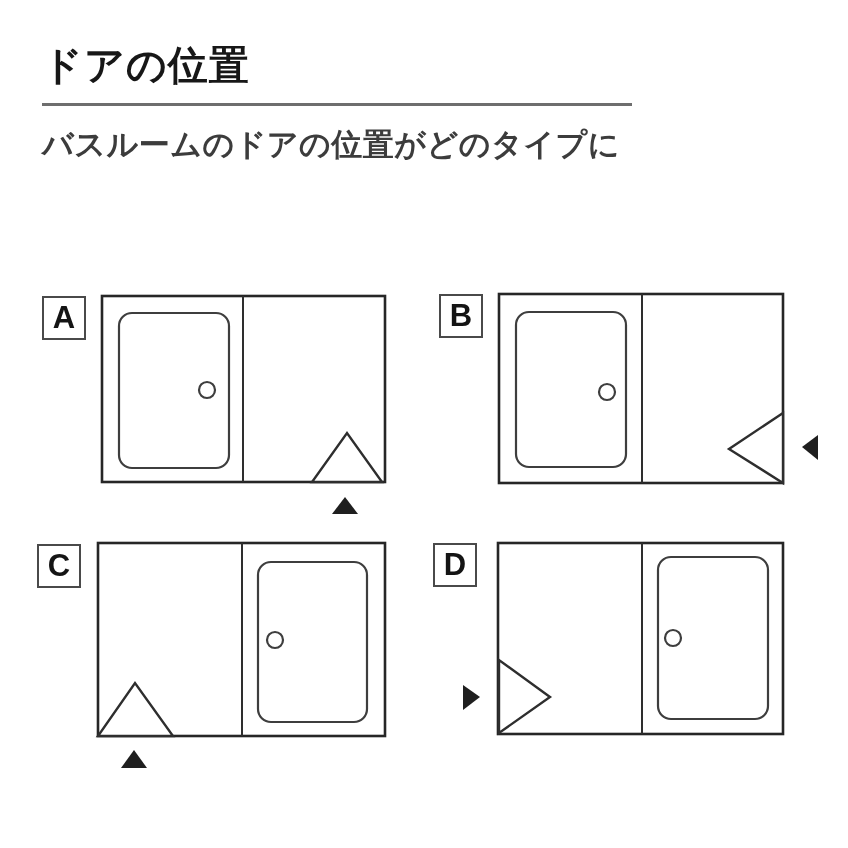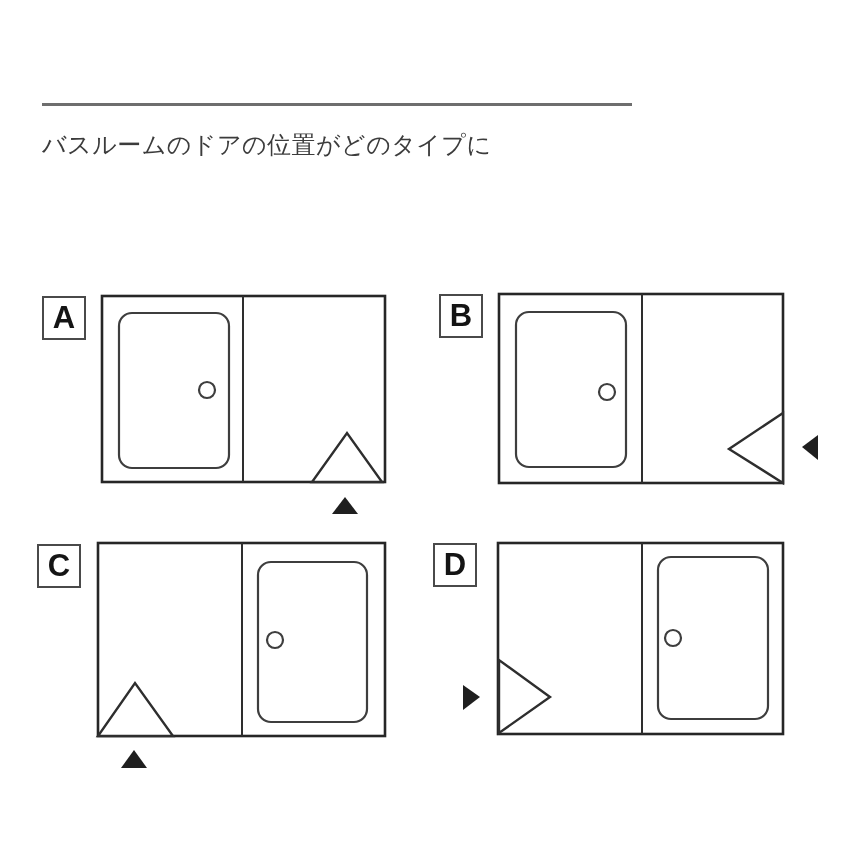--- a/index.html
+++ b/index.html
@@ -27,25 +27,26 @@
     left: 42px;
     top: 103px;
     width: 590px;
     height: 3px;
     background: #6e6e6e;
   }
   .description {
     position: absolute;
     left: 42px;
     top: 124px;
-    font-size: 24px;
+    font-size: 31px;
     line-height: 42px;
     color: #3c3c3c;
     letter-spacing: 0.5px;
     white-space: nowrap;
+    font-weight: bold;
   }
   .diagram { position: absolute; }
   .label-box {
     position: absolute;
     width: 44px;
     height: 44px;
     border: 2px solid #4a4a4a;
     background: #ffffff;
     display: flex;
     align-items: center;
@@ -60,20 +61,21 @@
   .tub    { fill: none; stroke: #3e3e3e; stroke-width: 2.2px; }
   .drain  { fill: none; stroke: #3e3e3e; stroke-width: 2.2px; }
   .door   { fill: #ffffff; stroke: #2e2e2e; stroke-width: 2.4px; stroke-linejoin: miter; }
   .entry  { fill: #1f1f1f; stroke: none; }
 </style>
 </head>
 <body>
 
 <div class="page">
 
+  <h1 class="page-title">ドアの位置</h1>
   <div class="title-rule"></div>
   <div class="description">
     <div>バスルームのドアの位置がどのタイプに</div>
   </div>
 
   <div class="diagram" style="left:42px; top:290px; width:360px; height:240px;">
     <div class="label-box" style="left:0; top:6px;">
       <span>A</span>
     </div>
     <svg class="plan" style="left:48px; top:0;" width="300" height="230" viewBox="0 0 300 230">

